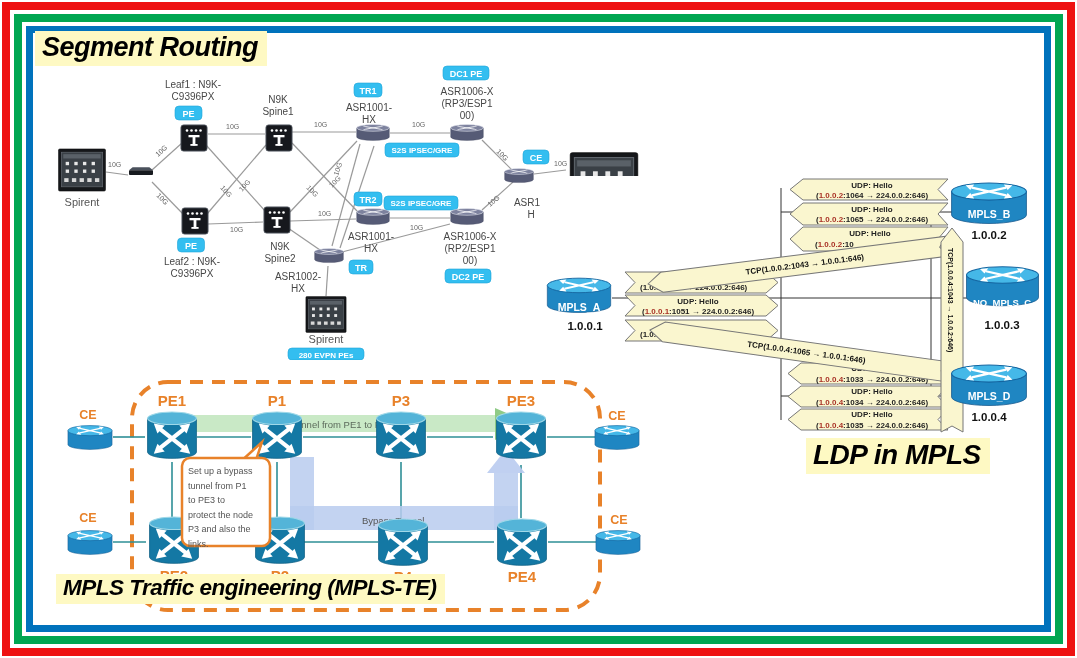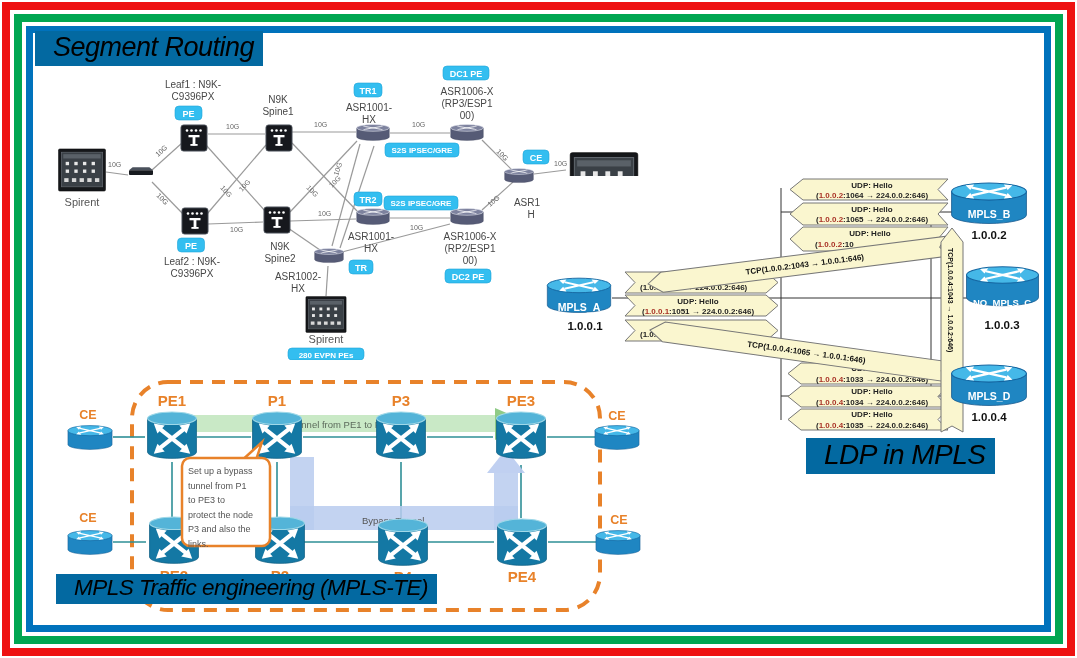--- a/index.html
+++ b/index.html
@@ -2,22 +2,22 @@
 <html><head>
 <meta charset="utf-8">
 <style>
   html,body{margin:0;padding:0;background:#ddd;}
   #page{position:relative;width:1077px;height:658px;background:#fff;overflow:hidden;
         font-family:"Liberation Sans",sans-serif;}
   .fb{position:absolute;box-sizing:border-box;pointer-events:none;}
   #fb-red{inset:2px;border:8px solid #ee1111;}
   #fb-green{inset:14px;border:8px solid #00a651;}
   #fb-blue{inset:26px;border:7px solid #0072bc;}
-  .hl{position:absolute;background:#0369a1;color:#000;font-weight:normal;font-style:italic;
-      padding:1px 9px 3px 18px;white-space:nowrap;letter-spacing:-0.5px;}
+  .hl{position:absolute;background:#fef9c3;color:#000;font-weight:bold;font-style:italic;
+      padding:1px 9px 3px 7px;white-space:nowrap;letter-spacing:-0.5px;}
   #sr-title{left:35px;top:31px;font-size:27px;}
   #ldp-title{left:806px;top:438px;font-size:28px;}
   #te-title{left:56px;top:574px;font-size:22.5px;}
   svg{position:absolute;font-family:"Liberation Sans",sans-serif;}
   
   .srln{stroke:#9a9a9a;stroke-width:1.2;fill:none;}
   .t10g{font-size:7px;fill:#666;}
   .srlbl{font-size:10px;fill:#474747;text-anchor:middle;}
   .badge{fill:#33bef0;stroke:#1ea5d8;stroke-width:0.6;rx:4;}
   .badget{font-size:9px;font-weight:bold;fill:#fff;text-anchor:middle;}

